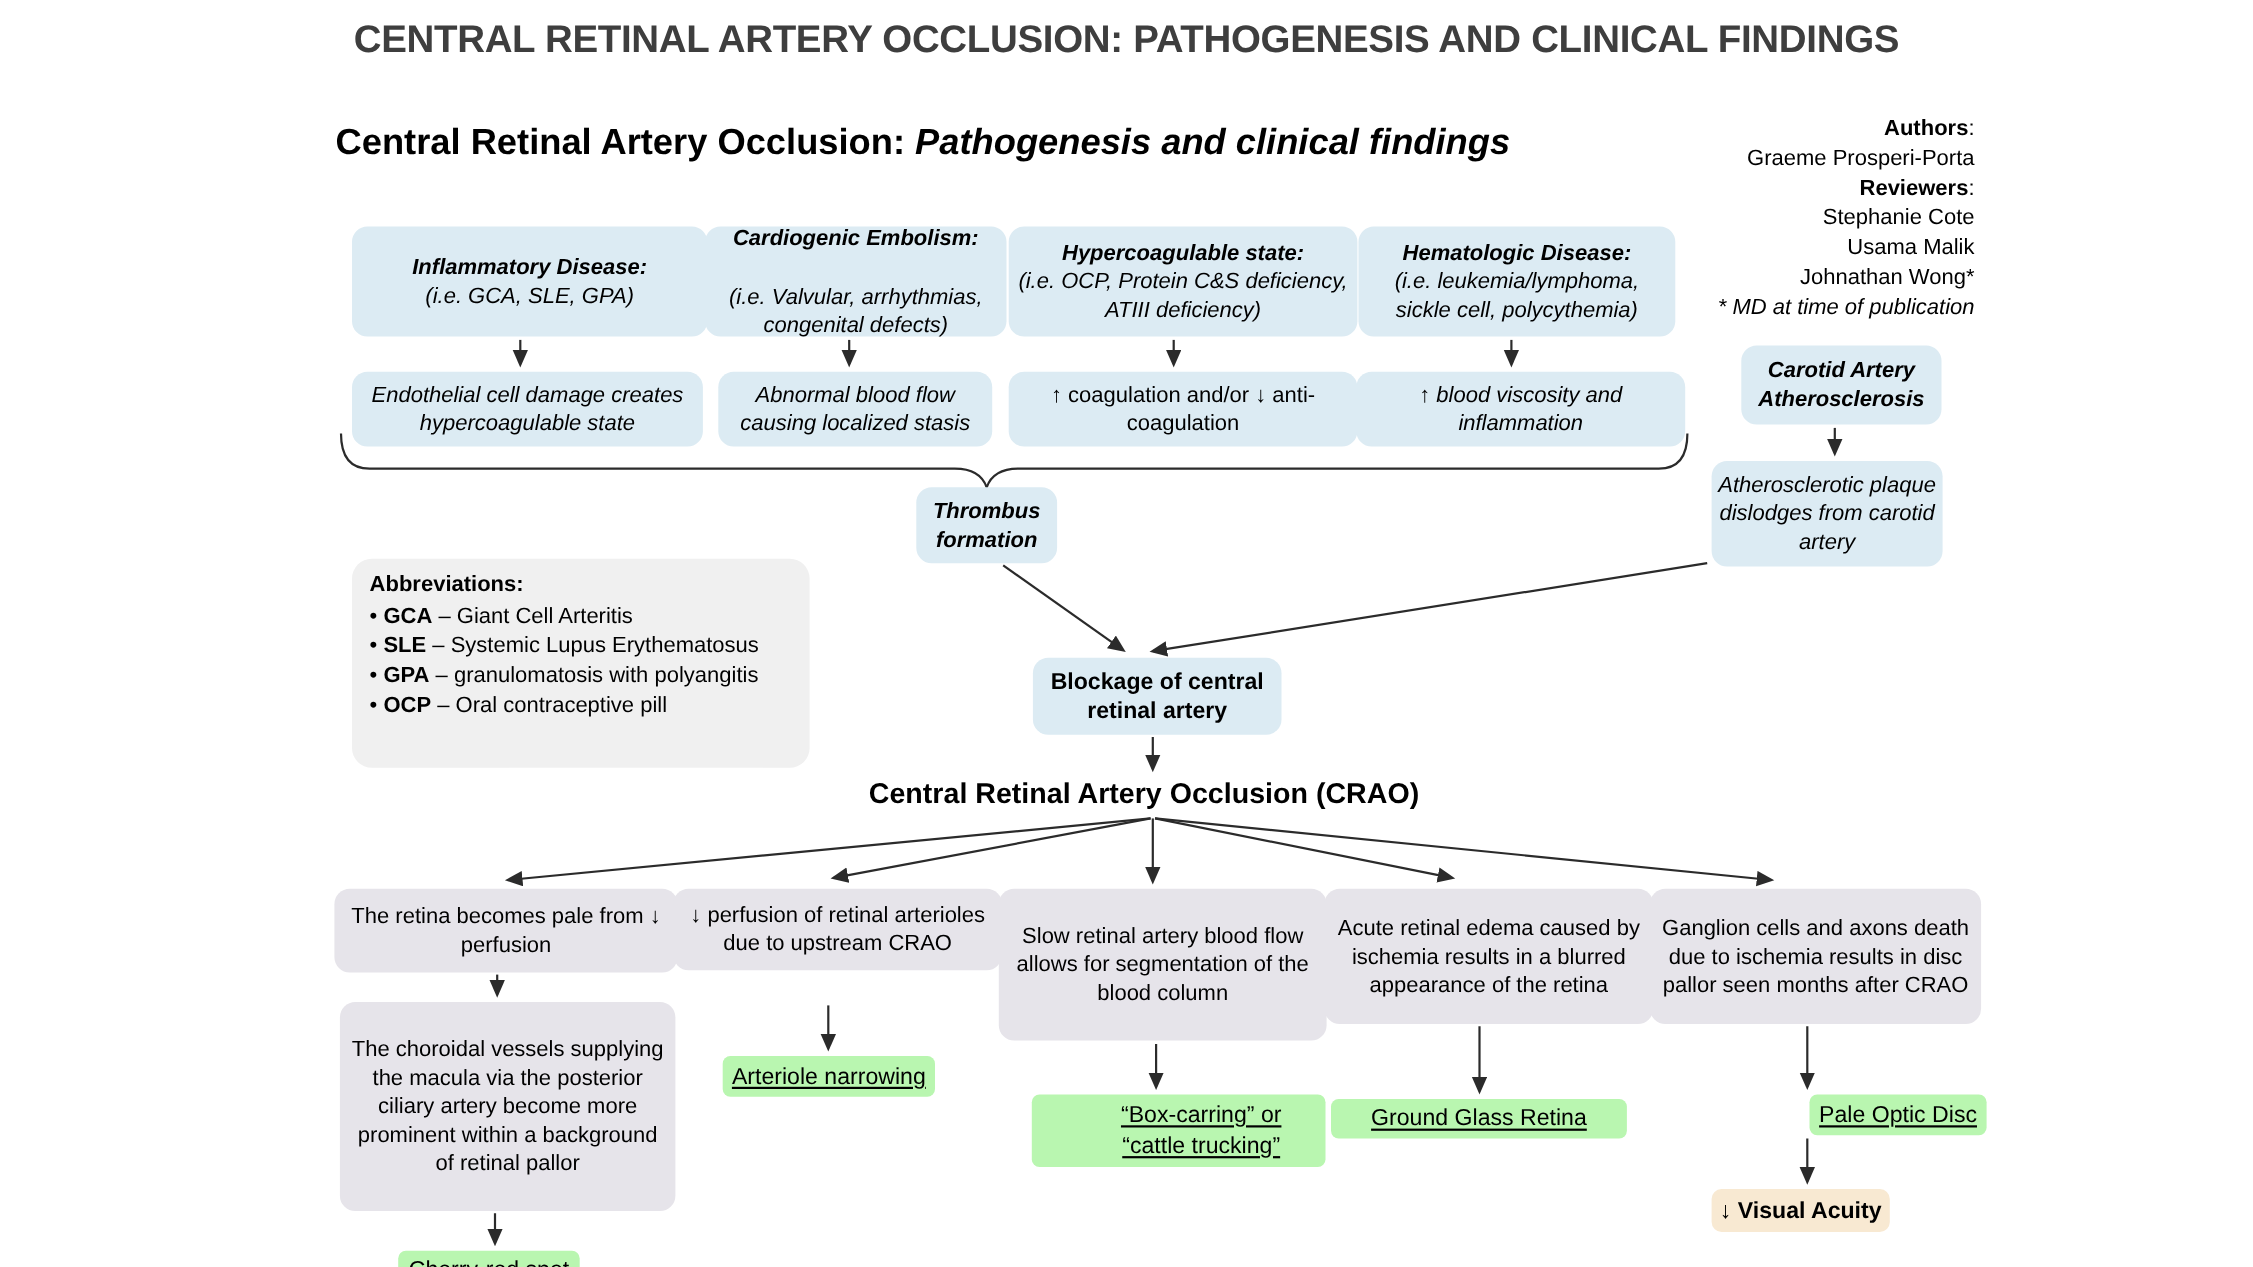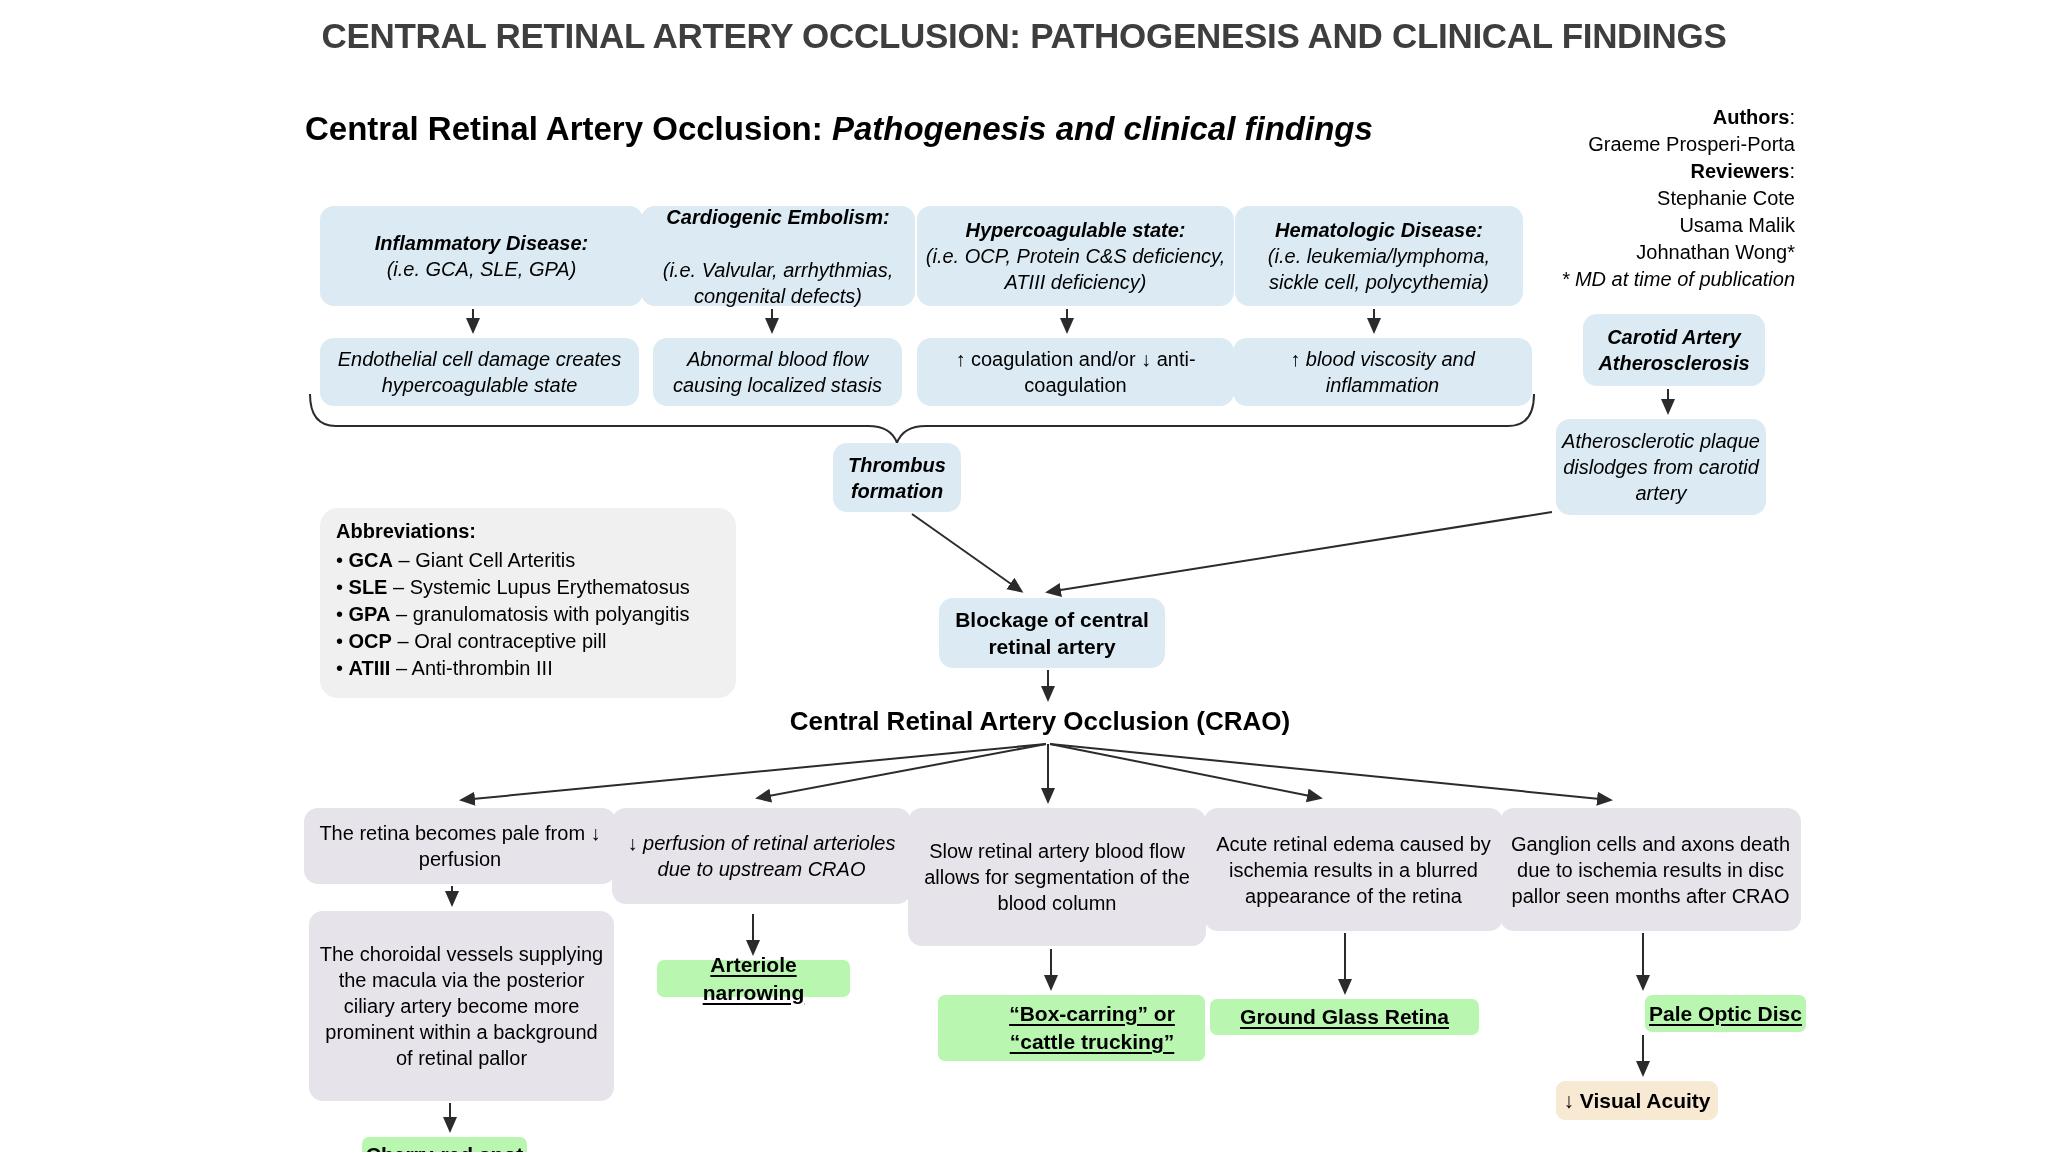--- a/index.html
+++ b/index.html
@@ -10,21 +10,21 @@
   }
   .abs{position:absolute;}
   .node{
     position:absolute;display:flex;flex-direction:column;align-items:center;justify-content:center;
     text-align:center;border-radius:14px;line-height:1.3;font-size:20px;
   }
   .blue{background:#dcebf3;}
   .lav{background:#e6e4ea;}
   .grey{background:#f0f0f0;}
   .green{
-    background:#b9f6b0;border-radius:7px;font-weight:bold;
+    background:#b9f6b0;border-radius:7px;font-weight:normal;
     text-decoration:underline;text-decoration-thickness:2px;text-underline-offset:3px;
     font-size:21px;
   }
   .peach{background:#f8e9d2;border-radius:9px;font-weight:bold;font-size:21px;}
   .bi{font-weight:bold;font-style:italic;}
   .it{font-style:italic;}
   .b{font-weight:bold;}
   #page-title{
     left:0;top:16px;width:2048px;text-align:center;font-size:35px;font-weight:bold;
     color:#3e3e3e;letter-spacing:-0.3px;
@@ -116,29 +116,28 @@
 
 <div class="node blue bi" style="left:833px;top:443px;width:120px;height:69px;padding:0 4px;">Thrombus formation</div>
 
 <div id="abbrev" class="abs grey">
   <div class="b">Abbreviations:</div>
   <ul>
     <li><span class="b">GCA</span><span> – Giant Cell Arteritis</span></li>
     <li><span class="b">SLE</span><span> – Systemic Lupus Erythematosus</span></li>
     <li><span class="b">GPA</span><span> – granulomatosis with polyangitis</span></li>
     <li><span class="b">OCP</span><span> – Oral contraceptive pill</span></li>
-    <li><span class="b">ATIII</span><span> – Anti-thrombin III</span></li>
   </ul>
 </div>
 
 <div class="node blue b" style="left:939px;top:598px;width:218px;height:70px;padding:0 4px;font-size:21px;">Blockage of central retinal artery</div>
 <div id="crao-heading" class="abs">Central Retinal Artery Occlusion (CRAO)</div>
 
 <div class="node lav" style="left:304px;top:808px;width:296px;height:76px;padding:0 8px;">The retina becomes pale from ↓ perfusion</div>
-<div class="node lav" style="left:612px;top:808px;width:283px;height:72px;padding:12px 8px;font-style:italic;">↓ perfusion of retinal arterioles due to upstream CRAO</div>
+<div class="node lav" style="left:612px;top:808px;width:283px;height:72px;padding:1px 8px;">↓ perfusion of retinal arterioles due to upstream CRAO</div>
 <div class="node lav" style="left:908px;top:808px;width:282px;height:126px;padding:6px 8px;">Slow retinal artery blood flow allows for segmentation of the blood column</div>
 <div class="node lav" style="left:1204px;top:808px;width:283px;height:123px;padding:0 8px;">Acute retinal edema caused by ischemia results in a blurred appearance of the retina</div>
 <div class="node lav" style="left:1500px;top:808px;width:285px;height:123px;padding:0 8px;">Ganglion cells and axons death due to ischemia results in disc pallor seen months after CRAO</div>
 
 <div class="node lav" style="left:309px;top:911px;width:289px;height:190px;padding:0 8px;">The choroidal vessels supplying the macula via the posterior ciliary artery become more prominent within a background of retinal pallor</div>
 
 <div class="node green" style="left:362px;top:1137px;width:165px;height:36px;">Cherry-red spot</div>
 <div class="node green" style="left:657px;top:960px;width:193px;height:37px;">Arteriole narrowing</div>
 <div class="node green" style="left:938px;top:995px;width:226px;height:66px;line-height:1.35;padding-left:41px;">
   <div>“Box-carring” or</div>

